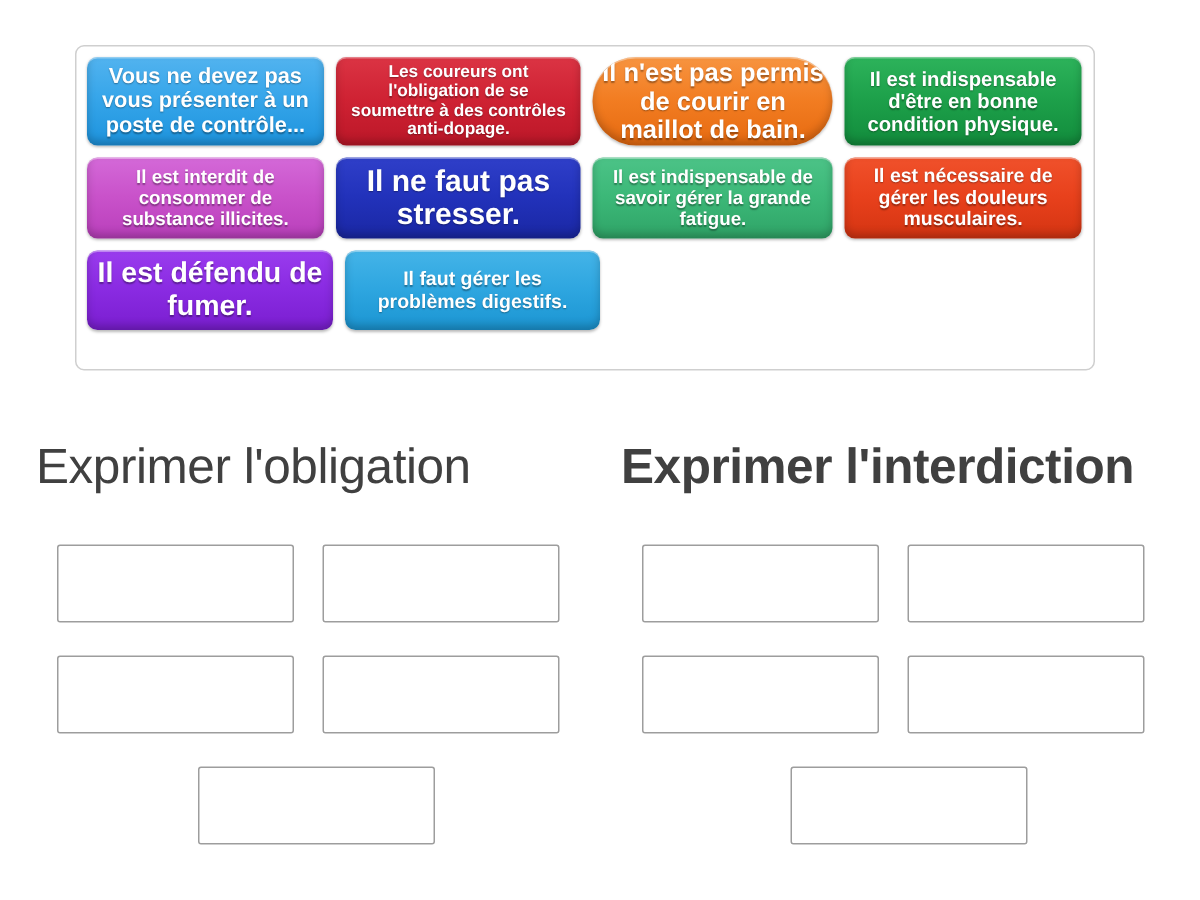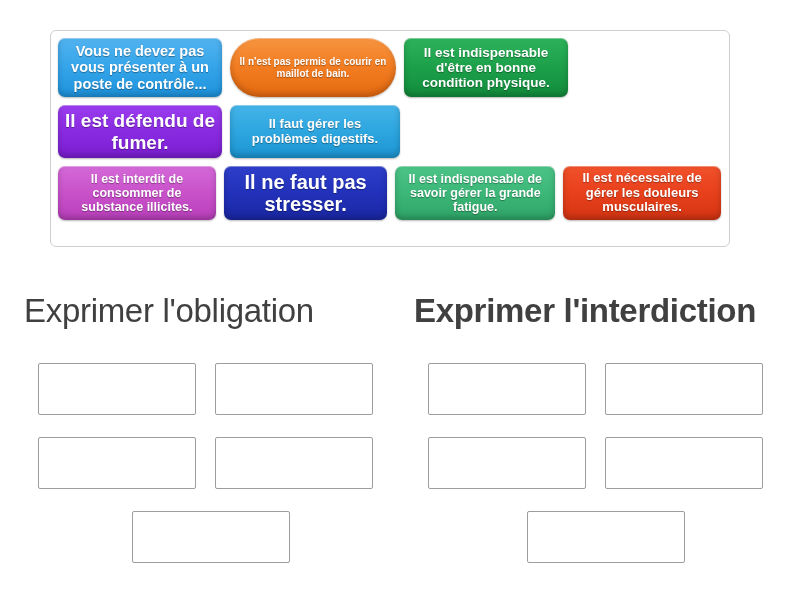--- a/index.html
+++ b/index.html
@@ -53,21 +53,21 @@
     user-select: none;
   }
   .tile span { display: block; width: 100%; }
 
   
   .t-r1 { height: 59px; }
   .tile-1 { width: 164px; font-size: 14.5px;
     background: linear-gradient(to bottom, #52b3ef 0%, #37a6ea 45%, #1d93dd 100%); }
   .tile-2 { width: 170px; font-size: 11.5px;
     background: linear-gradient(to bottom, #db3444 0%, #cf2233 48%, #bb1728 100%); }
-  .tile-3 { width: 166px; font-size: 10px;
+  .tile-3 { width: 166px; font-size: 17px;
     background: linear-gradient(to bottom, #f79440 0%, #f27d22 48%, #e66a10 100%); border-radius: 29px; }
   .tile-4 { width: 164px; font-size: 13.5px;
     background: linear-gradient(to bottom, #2db35b 0%, #1da04a 48%, #128c3c 100%); }
 
   
   .t-r2 { height: 54px; }
   .tile-5 { width: 164px; font-size: 12.5px;
     background: linear-gradient(to bottom, #d469d8 0%, #c952ca 48%, #b93fbb 100%); }
   .tile-6 { width: 170px; font-size: 20px;
     background: linear-gradient(to bottom, #2f3fc9 0%, #2232bb 48%, #1a27a3 100%); }
@@ -133,49 +133,52 @@
 </style>
 </head>
 <body>
 
 <div id="tile-pool">
 
   <div class="tile-row">
     <div class="tile t-r1 tile-1">
       <span>Vous ne devez pas vous présenter à un poste de contrôle...</span>
     </div>
+    <div class="tile t-r1 tile-2">
+      <span>Les coureurs ont l'obligation de se soumettre à des contrôles anti-dopage.</span>
+    </div>
     <div class="tile t-r1 tile-3">
       <span>Il n'est pas permis de courir en maillot de bain.</span>
     </div>
     <div class="tile t-r1 tile-4">
       <span>Il est indispensable d'être en bonne condition physique.</span>
+    </div>
+  </div>
+
+  <div class="tile-row">
+    <div class="tile t-r2 tile-5">
+      <span>Il est interdit de consommer de substance illicites.</span>
+    </div>
+    <div class="tile t-r2 tile-6">
+      <span>Il ne faut pas stresser.</span>
+    </div>
+    <div class="tile t-r2 tile-7">
+      <span>Il est indispensable de savoir gérer la grande fatigue.</span>
+    </div>
+    <div class="tile t-r2 tile-8">
+      <span>Il est nécessaire de gérer les douleurs musculaires.</span>
     </div>
   </div>
 
   <div class="tile-row">
     <div class="tile t-r3 tile-9">
       <span>Il est défendu de fumer.</span>
     </div>
     <div class="tile t-r3 tile-10">
       <span>Il faut gérer les problèmes digestifs.</span>
-    </div>
-  </div>
-
-  <div class="tile-row">
-    <div class="tile t-r2 tile-5">
-      <span>Il est interdit de consommer de substance illicites.</span>
-    </div>
-    <div class="tile t-r2 tile-6">
-      <span>Il ne faut pas stresser.</span>
-    </div>
-    <div class="tile t-r2 tile-7">
-      <span>Il est indispensable de savoir gérer la grande fatigue.</span>
-    </div>
-    <div class="tile t-r2 tile-8">
-      <span>Il est nécessaire de gérer les douleurs musculaires.</span>
     </div>
   </div>
 
 </div>
 
 <div id="headings">
   <div class="heading" id="heading-obligation">Exprimer l'obligation</div>
   <div class="heading" id="heading-interdiction">Exprimer l'interdiction</div>
 </div>
 

